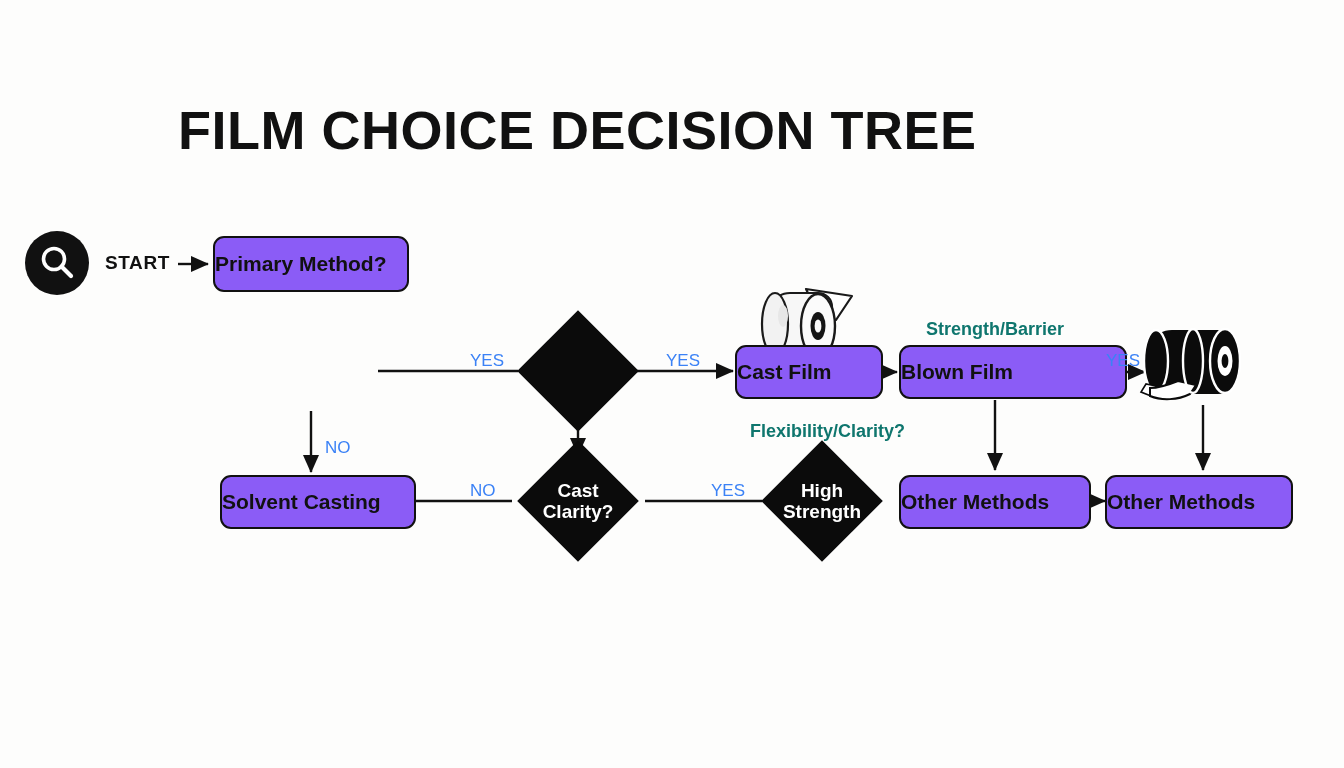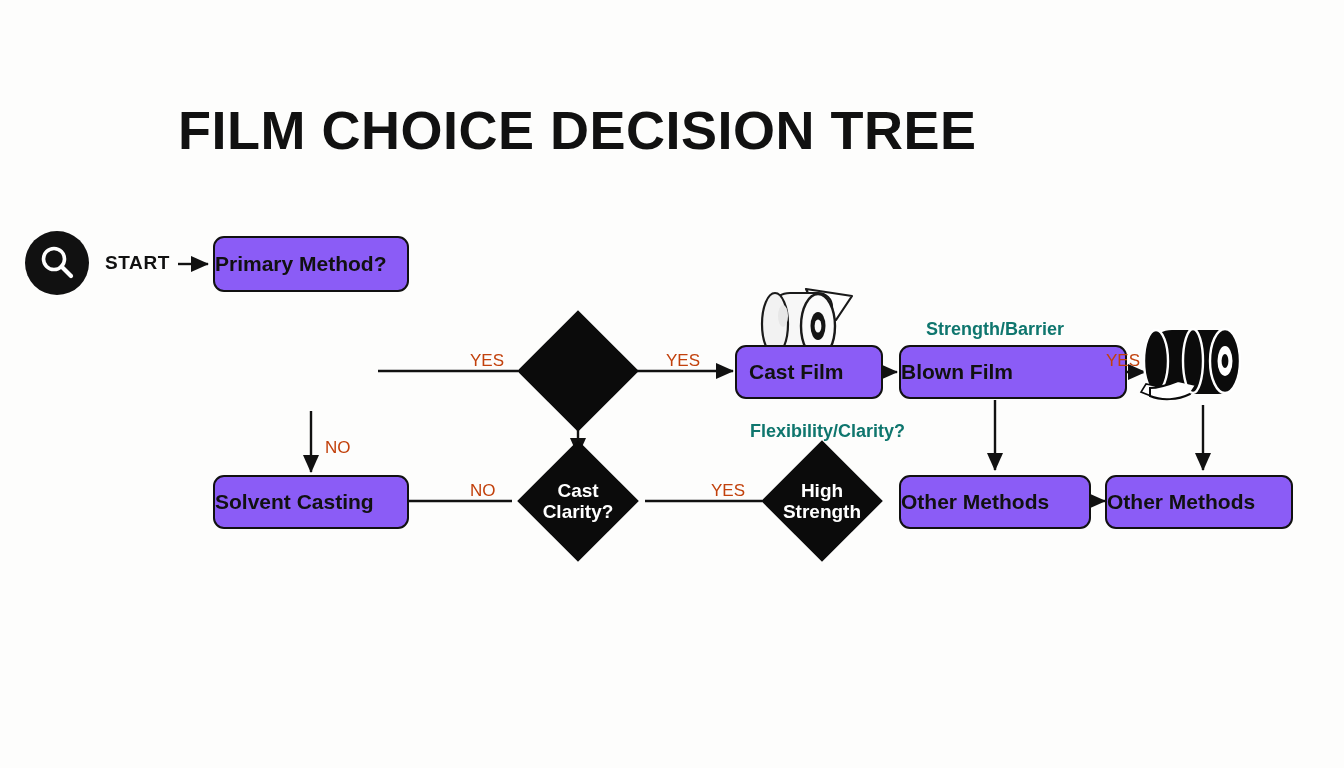--- a/index.html
+++ b/index.html
@@ -90,21 +90,21 @@
     font-weight: 700;
     text-align: center;
     line-height: 1.12;
     white-space: pre-line;
   }
 
   
   .edge-label {
     font-size: 17px;
     font-weight: 400;
-    color: #c2410c;
+    color: #3b82f6;
     white-space: nowrap;
   }
   .node-caption {
     font-size: 18px;
     font-weight: 700;
     color: #0f766e;
     white-space: nowrap;
   }
 
   
@@ -193,29 +193,29 @@
       <ellipse cx="1225" cy="361" rx="15" ry="32" fill="#0b0b0b" stroke="#ffffff" stroke-width="2.4"></ellipse>
       <ellipse cx="1225" cy="361" rx="7.5" ry="15" fill="#ffffff"></ellipse>
       <ellipse cx="1225" cy="361" rx="3.4" ry="7" fill="#0b0b0b"></ellipse>
     </g>
   </svg>
 
   <div class="abs box" style="left:213px; top:236px; width:196px; height:56px; font-size:21px;">
     <span>Primary Method?</span>
   </div>
 
-  <div class="abs box" style="left:735px; top:345px; width:148px; height:54px; font-size:21px;padding-left:12px;">
+  <div class="abs box" style="left:735px; top:345px; width:148px; height:54px; font-size:21px;">
     <span>Cast Film</span>
   </div>
 
   <div class="abs box" style="left:899px; top:345px; width:228px; height:54px; font-size:21px;">
     <span>Blown Film</span>
   </div>
 
-  <div class="abs box" style="left:213px; top:475px; width:196px; height:54px; font-size:21px;">
+  <div class="abs box" style="left:220px; top:475px; width:196px; height:54px; font-size:21px;">
     <span>Solvent Casting</span>
   </div>
 
   <div class="abs box" style="left:899px; top:475px; width:192px; height:54px; font-size:21px;">
     <span>Other Methods</span>
   </div>
 
   <div class="abs box" style="left:1105px; top:475px; width:188px; height:54px; font-size:21px;">
     <span>Other Methods</span>
   </div>

